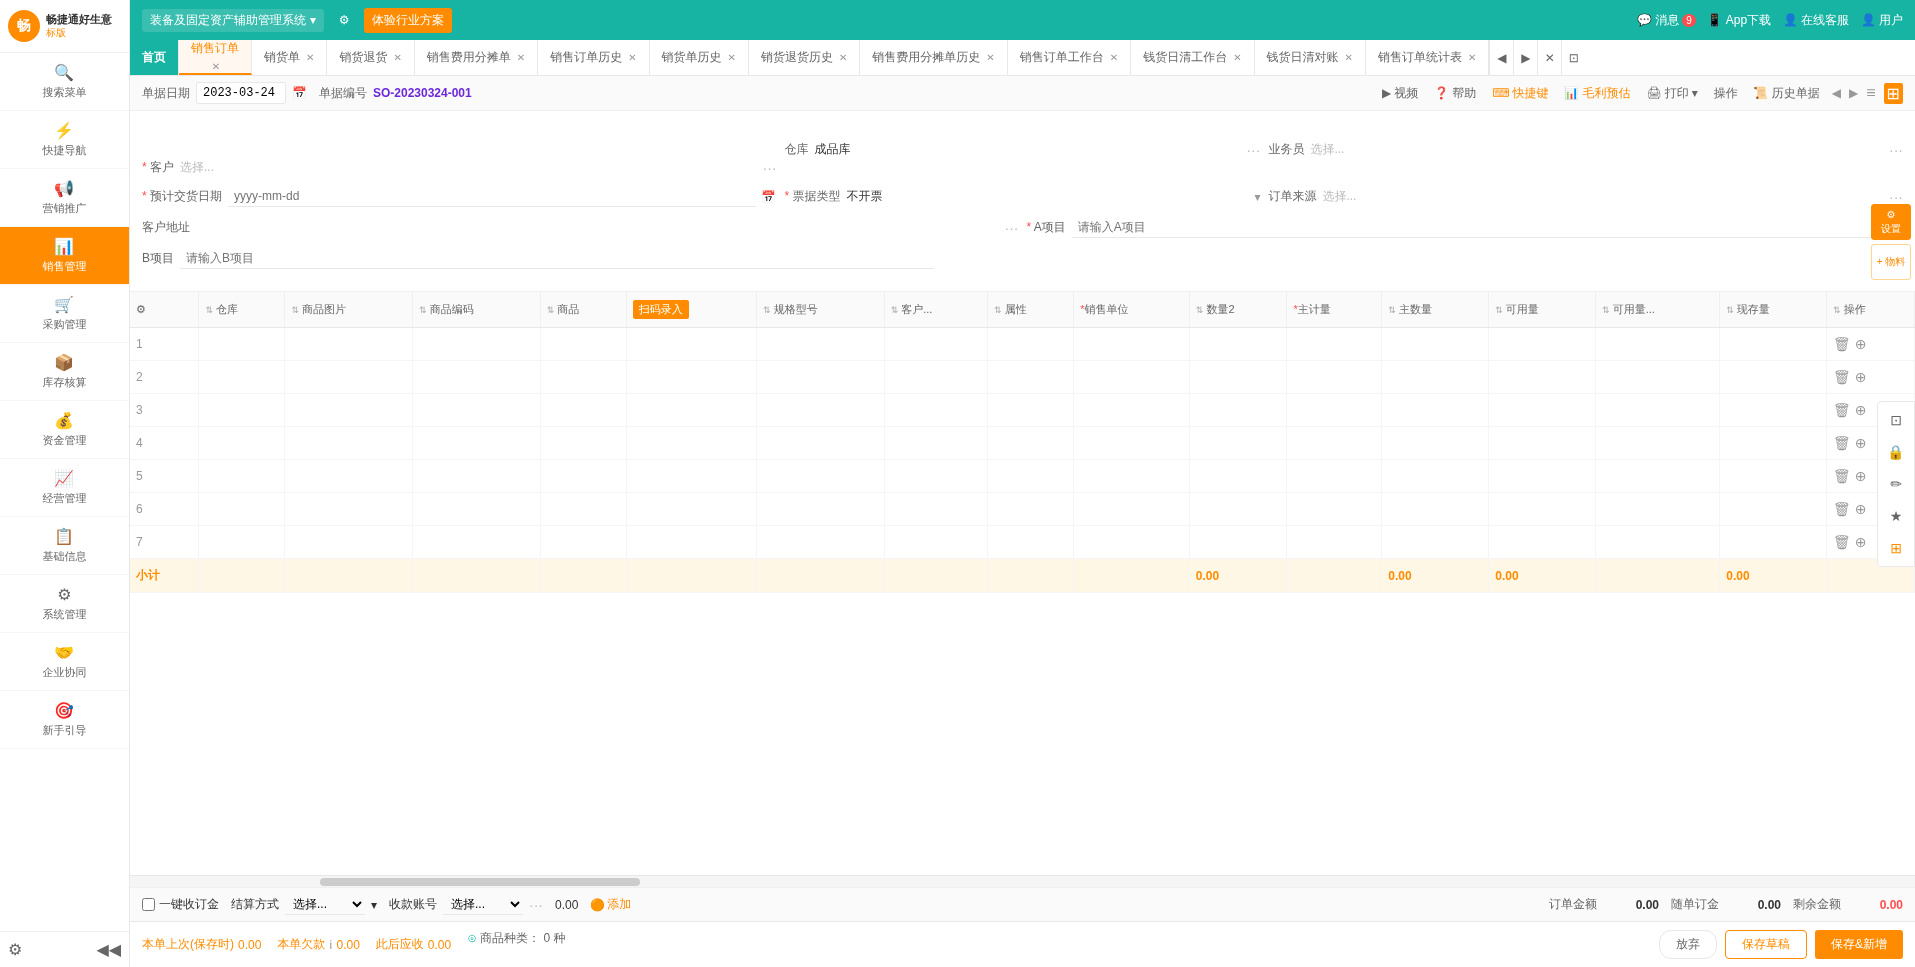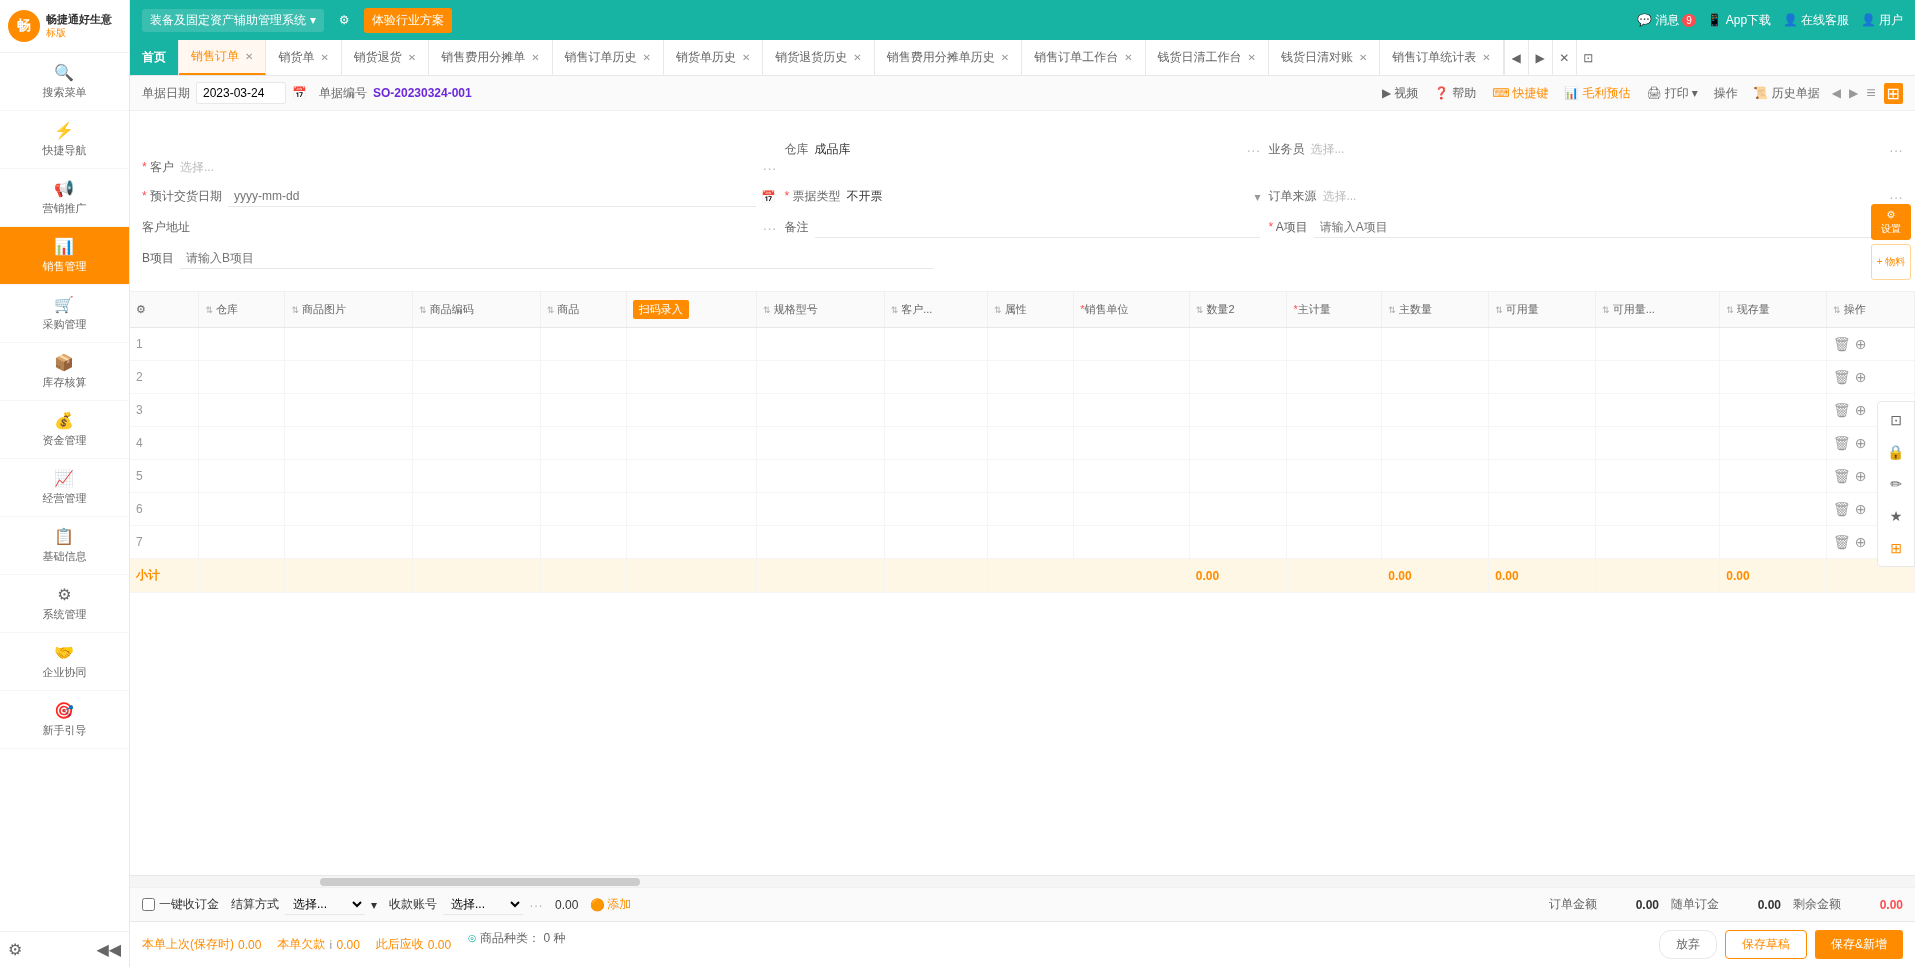--- a/index.html
+++ b/index.html
@@ -30,33 +30,33 @@
     .top-header-left { display: flex; align-items: center; gap: 8px; }
     .system-selector { display: flex; align-items: center; gap: 4px; font-size: 12px; background: rgba(255,255,255,0.15); padding: 3px 8px; border-radius: 3px; cursor: pointer; }
     .gear-btn { width: 24px; height: 24px; display: flex; align-items: center; justify-content: center; cursor: pointer; }
     .industry-btn { background: #ff8c00; color: #fff; border: none; padding: 4px 8px; border-radius: 3px; cursor: pointer; font-size: 12px; }
     .top-header-right { display: flex; align-items: center; gap: 12px; font-size: 12px; }
     .header-action { display: flex; align-items: center; gap: 3px; cursor: pointer; }
 
     
     .tab-bar { background: #fff; border-bottom: 1px solid #e8e8e8; display: flex; align-items: center; overflow: hidden; flex-shrink: 0; height: 36px; }
     .tab-item { padding: 0 12px; height: 100%; display: flex; align-items: center; gap: 4px; cursor: pointer; white-space: nowrap; font-size: 12px; color: #666; border-right: 1px solid #e8e8e8; flex-shrink: 0; }
-    .tab-item.active { background: #fff7f0; color: #ff8c00; border-bottom: 2px solid #ff8c00; }
+    .tab-item.active { background: #fff7f0; color: #ff8c00; border-bottom: 2px solid #ff8c00; flex-direction: column; }
     .tab-item.home { background: #17b3a3; color: #fff; font-weight: bold; }
     .tab-close { font-size: 10px; color: #999; cursor: pointer; margin-left: 2px; }
     .tab-nav-btn { width: 24px; height: 36px; display: flex; align-items: center; justify-content: center; cursor: pointer; color: #666; border-left: 1px solid #e8e8e8; flex-shrink: 0; }
 
     
     .page-content { flex: 1; overflow: hidden; display: flex; flex-direction: column; background: #fff; }
 
     
     .form-toolbar { padding: 6px 12px; display: flex; align-items: center; gap: 12px; border-bottom: 1px solid #f0f0f0; background: #fafafa; flex-shrink: 0; }
     .form-field-inline { display: flex; align-items: center; gap: 6px; font-size: 12px; }
     .form-field-inline label { color: #666; white-space: nowrap; }
-    .form-field-inline input { border: 1px solid #e8e8e8; padding: 3px 6px; border-radius: 2px; font-size: 12px; background: #fff; }
+    .form-field-inline input { border: 1px solid #e8e8e8; padding: 3px 6px; border-radius: 2px; font-size: 12px; background: #fff; font-family: Liberation Mono, monospace; }
     .toolbar-actions { margin-left: auto; display: flex; align-items: center; gap: 8px; }
     .toolbar-btn { display: flex; align-items: center; gap: 3px; font-size: 12px; color: #666; cursor: pointer; padding: 2px 4px; }
     .toolbar-btn.orange { color: #ff8c00; }
 
     
     .form-body { padding: 12px; border-bottom: 1px solid #f0f0f0; flex-shrink: 0; }
     .form-row { display: flex; align-items: center; gap: 8px; margin-bottom: 10px; }
     .form-group { display: flex; align-items: center; gap: 6px; flex: 1; }
     .form-group label { color: #666; white-space: nowrap; font-size: 12px; }
     .form-group label.required::before { content: '* '; color: #ff4d4f; }
@@ -373,24 +373,20 @@
             <span class="form-select-placeholder" style="flex:1;cursor:pointer;">选择...</span>
             <span class="dotted-more">···</span>
           </div>
         </div>
         <div class="form-row">
           <div class="form-group" style="flex:2;">
             <label>客户地址</label>
             <span style="flex:1;"></span>
             <span class="dotted-more">···</span>
           </div>
-          <div class="form-group" style="flex:1.5;">
-            <label>备注</label>
-            <span style="flex:1;border-bottom:1px solid #e8e8e8;height:20px;"></span>
-          </div>
           <div class="form-group" style="flex:2;">
             <label class="required">A项目</label>
             <input class="form-input" type="text" style="flex: 1 1 0%;" placeholder="请输入A项目">
           </div>
         </div>
         <div class="form-row">
           <div class="form-group" style="flex:2;max-width:45%;">
             <label>B项目</label>
             <input class="form-input" type="text" style="flex: 1 1 0%;" placeholder="请输入B项目">
           </div>

